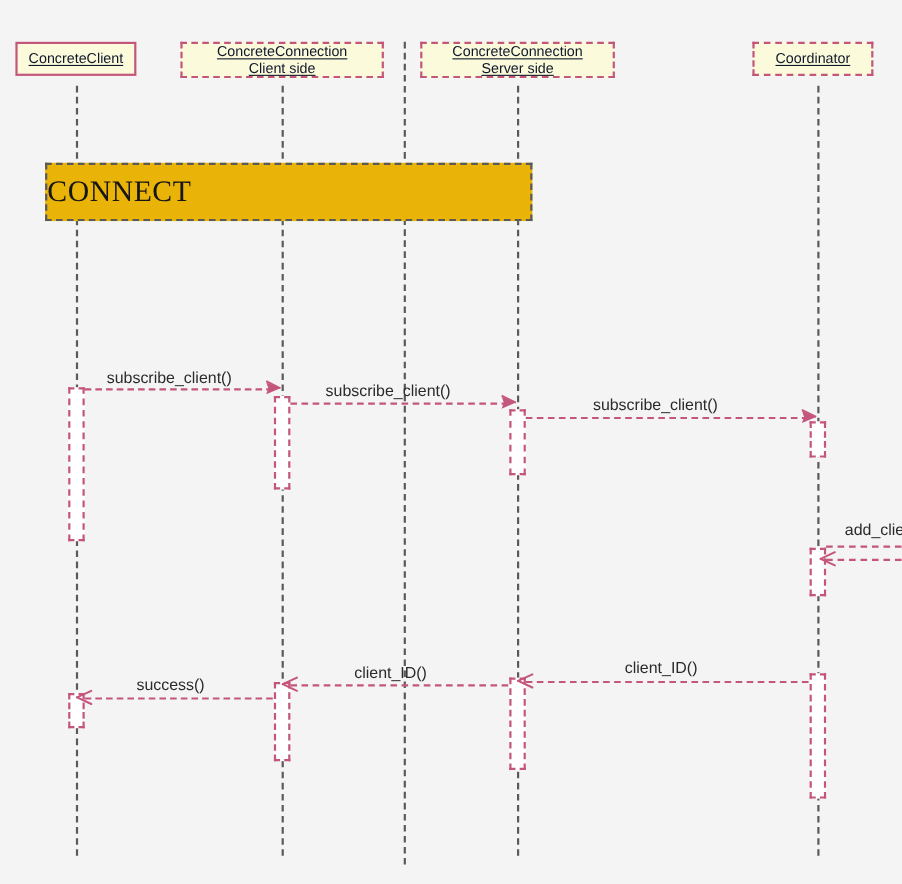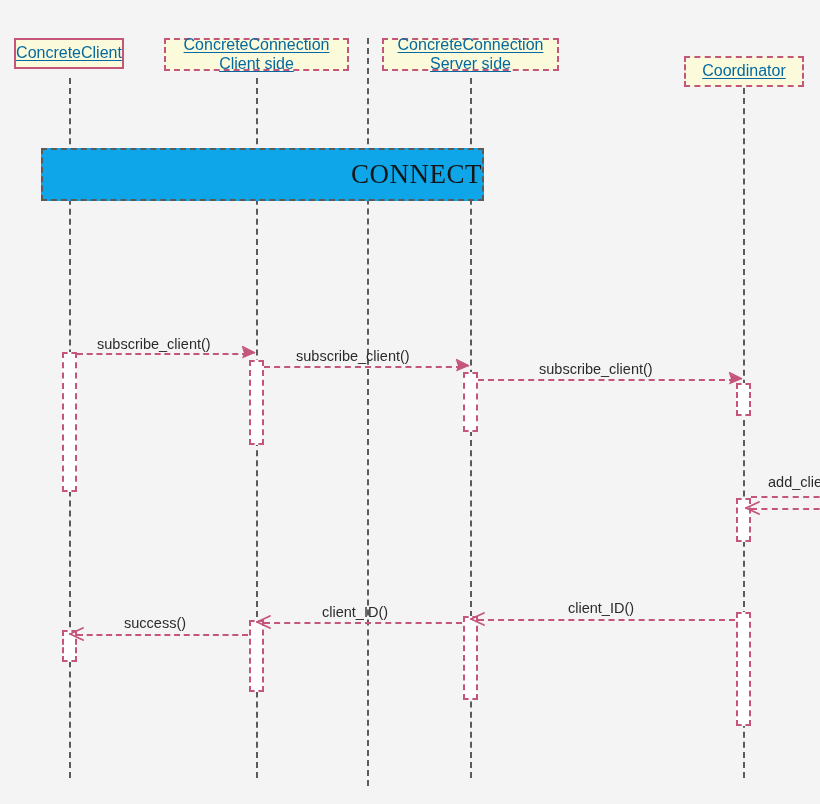--- a/index.html
+++ b/index.html
@@ -23,43 +23,43 @@
     background: #fbfbdb;
     border: 2px dashed #c4557c;
     display: flex;
     align-items: center;
     justify-content: center;
     text-align: center;
     line-height: 1.15;
   }
   .lifeline-head.solid { border-style: solid; }
   .lifeline-head .head-label {
-    font-size: 16px;
-    color: #0369a1;
+    font-size: 13px;
+    color: #0f172a;
     text-decoration: underline;
     text-underline-offset: 2px;
     white-space: pre-line;
   }
 
   
   .lifeline-stem {
     position: absolute;
     width: 0;
     border-left: 2px dashed #5a5a5a;
   }
 
   
   .fragment {
     position: absolute;
     box-sizing: border-box;
-    background: #0ea5e9;
+    background: #eab308;
     border: 2px dashed #5a5a5a;
     display: flex;
     align-items: center;
-    justify-content: flex-end;
+    justify-content: flex-start;
   }
   .fragment .fragment-label {
     font-family: "Liberation Serif", serif;
     font-size: 27px;
     color: #161616;
     letter-spacing: 0.5px;
   }
 
   
   .activation {
@@ -108,21 +108,21 @@
         <span class="head-label">ConcreteClient</span>
       </div>
       <div class="lifeline-head" style="left: 164px; top: 38px; width: 185px; height: 33px;">
         <span class="head-label">ConcreteConnection 
 Client side</span>
       </div>
       <div class="lifeline-head" style="left: 382px; top: 38px; width: 177px; height: 33px;">
         <span class="head-label">ConcreteConnection 
 Server side</span>
       </div>
-      <div class="lifeline-head" style="left: 684px; top: 56px; width: 120px; height: 31px;">
+      <div class="lifeline-head" style="left: 684px; top: 38px; width: 110px; height: 31px;">
         <span class="head-label">Coordinator</span>
       </div>
     </div>
 
   <div class="fragment" id="fragment-box" style="left: 41px; top: 148px; width: 443px; height: 53px;">
     <span class="fragment-label">CONNECT</span>
   </div>
 
   <div id="activations">
       <div class="activation" style="left: 62px; top: 352px; height: 140px;"></div>

